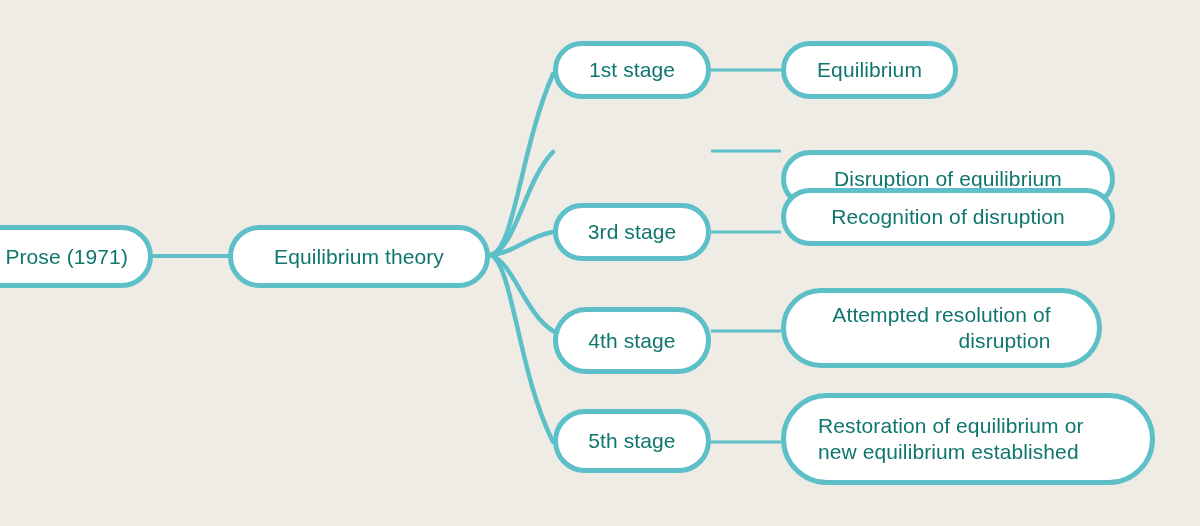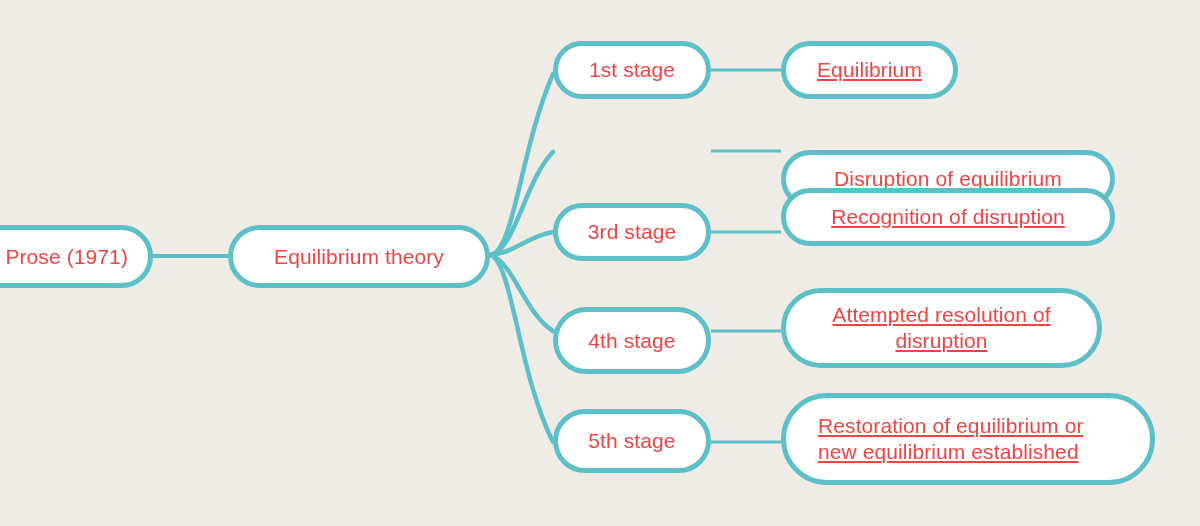--- a/index.html
+++ b/index.html
@@ -28,21 +28,21 @@
   }
   .node {
     position: absolute;
     box-sizing: border-box;
     background: #ffffff;
     border: 5px solid #5dbfc8;
     border-radius: 999px;
     display: flex;
     align-items: center;
     justify-content: center;
-    color: #ef4444;
+    color: #0f766e;
     font-size: 21px;
     line-height: 1.22;
     letter-spacing: 0.1px;
     z-index: 2;
     text-align: center;
     white-space: pre-line;
   }
   .node.left-aligned {
     justify-content: flex-start;
     text-align: left;
@@ -78,26 +78,25 @@
     width: 158px;
   }
   #stage-0 { top: 41px;  height: 58px; }
   #stage-1 { top: 122px; height: 58px; }
   #stage-2 { top: 203px; height: 58px; }
   #stage-3 { top: 307px; height: 67px; }
   #stage-4 { top: 409px; height: 64px; }
   
   .desc-node {
     left: 781px;
-    text-decoration: underline;
   }
   #desc-0 { top: 41px;  width: 177px; height: 58px; }
   #desc-1 { top: 122px; width: 334px; height: 58px; margin-top: 28px; }
   #desc-2 { top: 188px; width: 334px; height: 58px; }
-  #desc-3 { top: 288px; width: 321px; height: 80px; }
+  #desc-3 { top: 288px; width: 321px; height: 80px; text-align: right; }
   #desc-4 { top: 393px; width: 374px; height: 92px; }
   #desc-4 .node-label {
     padding-left: 32px;
   }
 </style>
 </head>
 <body>
 
 <div id="mindmap">
 

